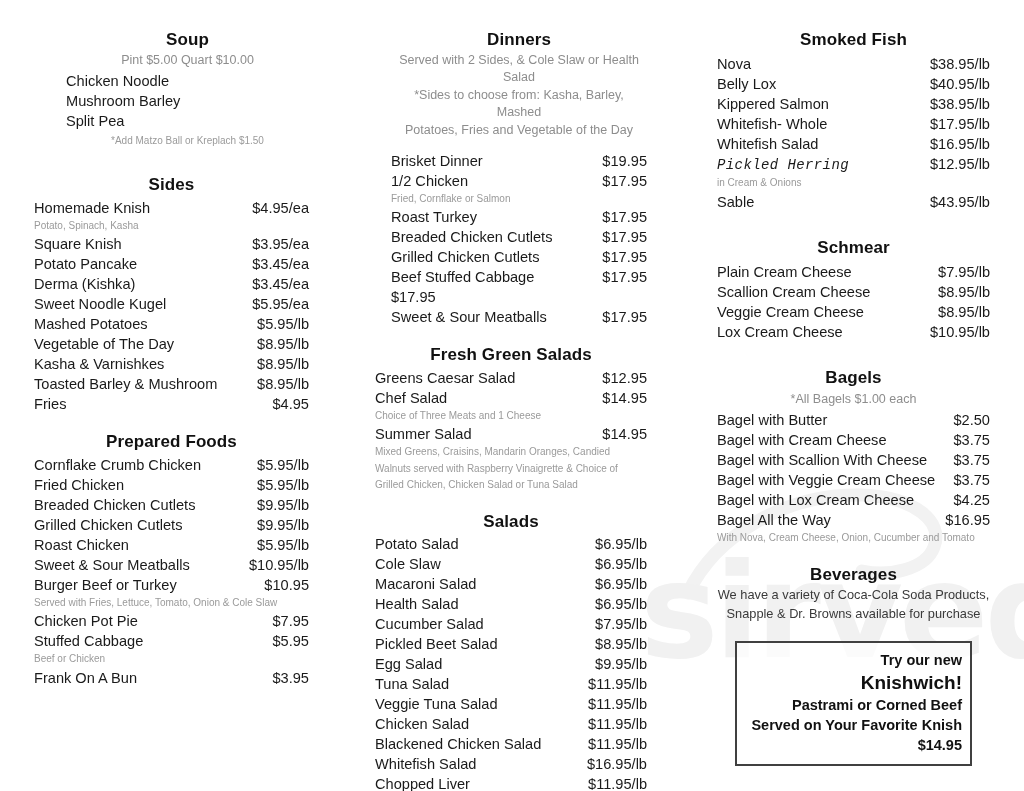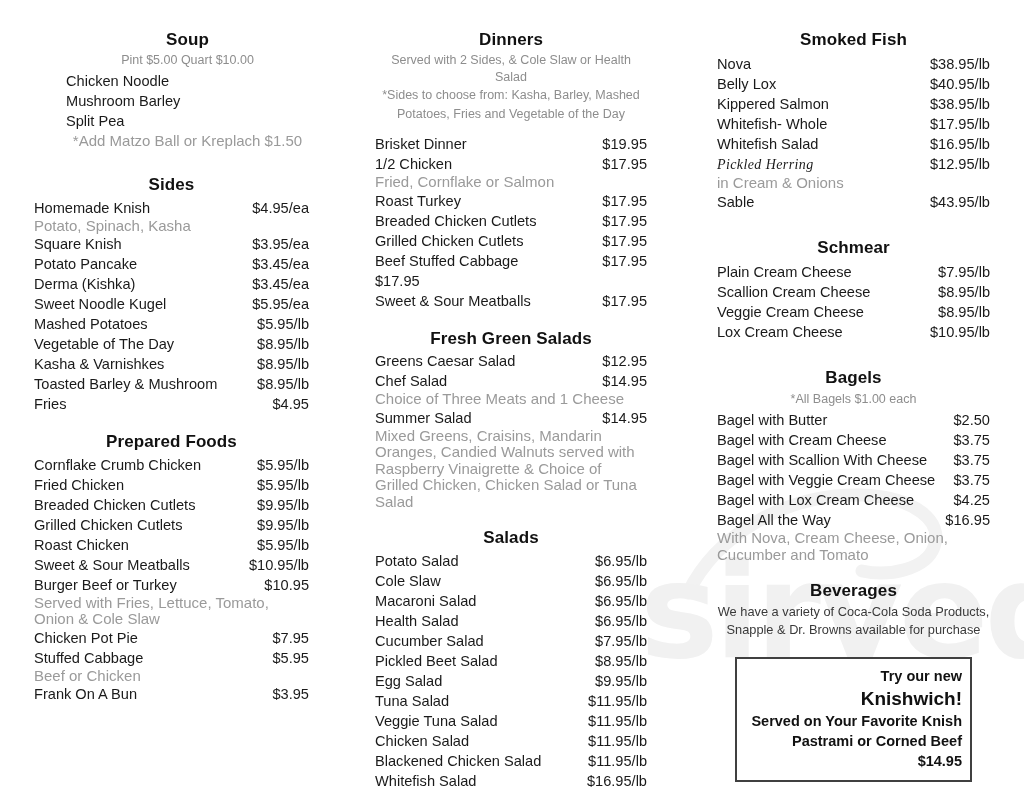--- a/index.html
+++ b/index.html
@@ -91,28 +91,28 @@
     font-size: 14.6px;
     line-height: 20px;
     white-space: nowrap;
   }
   .row .label { flex: 0 1 auto; padding-right: 6px; }
   .row .price { flex: 0 0 auto; text-align: right; }
 
   .row.no-price .label { flex: 1 1 auto; }
 
   .desc {
-    font-size: 15px;
+    font-size: 10px;
     color: #9a9a9a;
     line-height: 16.5px;
     white-space: normal;
   }
 
   .row.script .label {
-    font-family: Liberation Serif, serif;
+    font-family: Liberation Mono, monospace;
     font-style: italic;
     font-size: 14px;
     letter-spacing: 0.4px;
   }
   .spacer-md { height: 18px; }
   .spacer-lg { height: 26px; }
 
   
   .promo-box {
     border: 2px solid #404040;
@@ -261,21 +261,21 @@
         <div class="row">
           <span class="label">Frank On A Bun</span>
           <span class="price">$3.95</span>
         </div>
       </div>
     </div>
   </div>
 
   <div class="col col-mid">
 
-    <div class="section" style="padding-top:30px;">
+    <div class="section" style="padding-top:30px;margin-left:16px;">
       <h2 class="section-title">Dinners</h2>
       <div class="section-note">Served with 2 Sides, &amp; Cole Slaw or Health Salad</div>
       <div class="section-note">*Sides to choose from: Kasha, Barley, Mashed</div>
       <div class="section-note">Potatoes, Fries and Vegetable of the Day</div>
       <div class="rows" style="margin-top:12px;">
         <div class="row">
           <span class="label">Brisket Dinner</span>
           <span class="price">$19.95</span>
         </div>
         <div class="row">
@@ -493,20 +493,20 @@
       <h2 class="section-title">Beverages</h2>
       <div class="section-note" style="color:#3a3a3a;font-size:12.8px;">We have a variety of Coca-Cola Soda Products,</div>
       <div class="section-note" style="color:#3a3a3a;font-size:12.8px;">Snapple &amp; Dr. Browns available for purchase</div>
     </div>
 
     <div class="spacer-md"></div>
 
     <div class="promo-box" style="margin:0 18px;">
       <div class="p-line">Try our new</div>
       <div class="p-big">Knishwich!</div>
+      <div class="p-line">Pastrami or Corned Beef</div>
       <div class="p-line">Served on Your Favorite Knish</div>
-      <div class="p-line">Pastrami or Corned Beef</div>
       <div class="p-line">$14.95</div>
     </div>
 
   </div>
 
 </div>
 
 </body></html>

